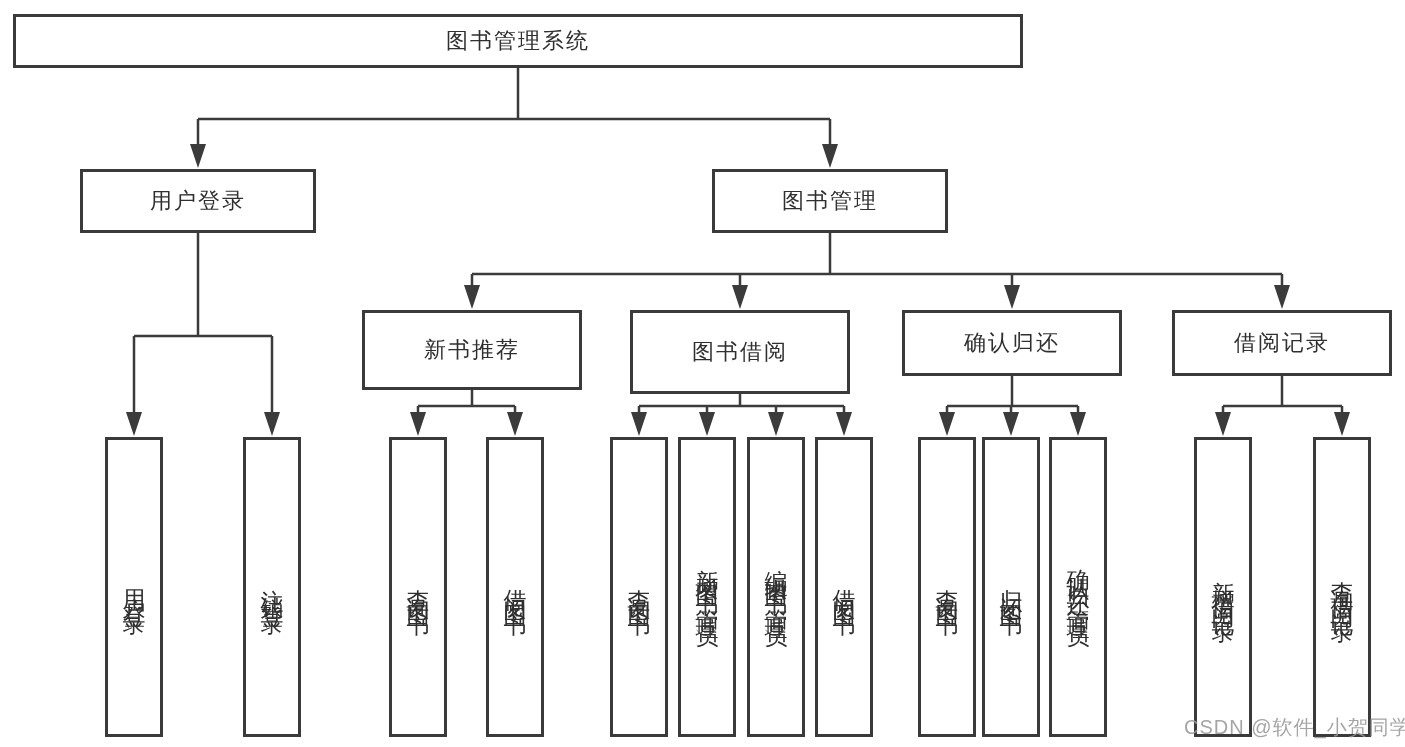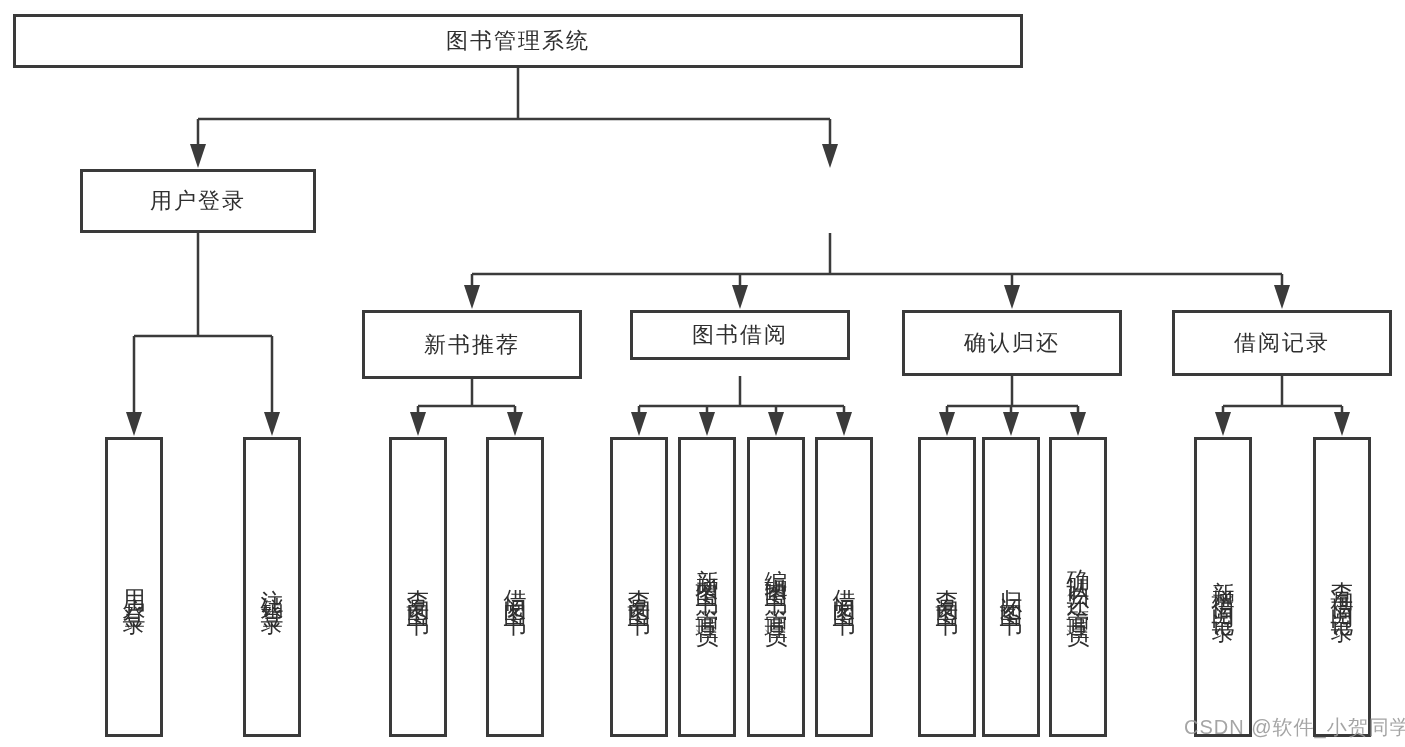--- a/index.html
+++ b/index.html
@@ -99,25 +99,28 @@
     </g>
   </svg>
 
   <div class="box" style="left:13px;top:14px;width:1010px;height:54px">
     <span class="hlabel">图书管理系统</span>
   </div>
 
   <div class="box" style="left:80px;top:169px;width:236px;height:64px">
     <span class="hlabel">用户登录</span>
   </div>
+  <div class="box" style="left:712px;top:169px;width:236px;height:64px">
+    <span class="hlabel">图书管理</span>
+  </div>
 
-  <div class="box" style="left:362px;top:310px;width:220px;height:69px">
+  <div class="box" style="left:362px;top:310px;width:220px;height:80px">
     <span class="hlabel">新书推荐</span>
   </div>
-  <div class="box" style="left:630px;top:310px;width:220px;height:50px">
+  <div class="box" style="left:630px;top:310px;width:220px;height:84px">
     <span class="hlabel">图书借阅</span>
   </div>
   <div class="box" style="left:902px;top:310px;width:220px;height:66px">
     <span class="hlabel">确认归还</span>
   </div>
   <div class="box" style="left:1172px;top:310px;width:220px;height:66px">
     <span class="hlabel">借阅记录</span>
   </div>
 
   <div class="box vbox" style="left:105px">

